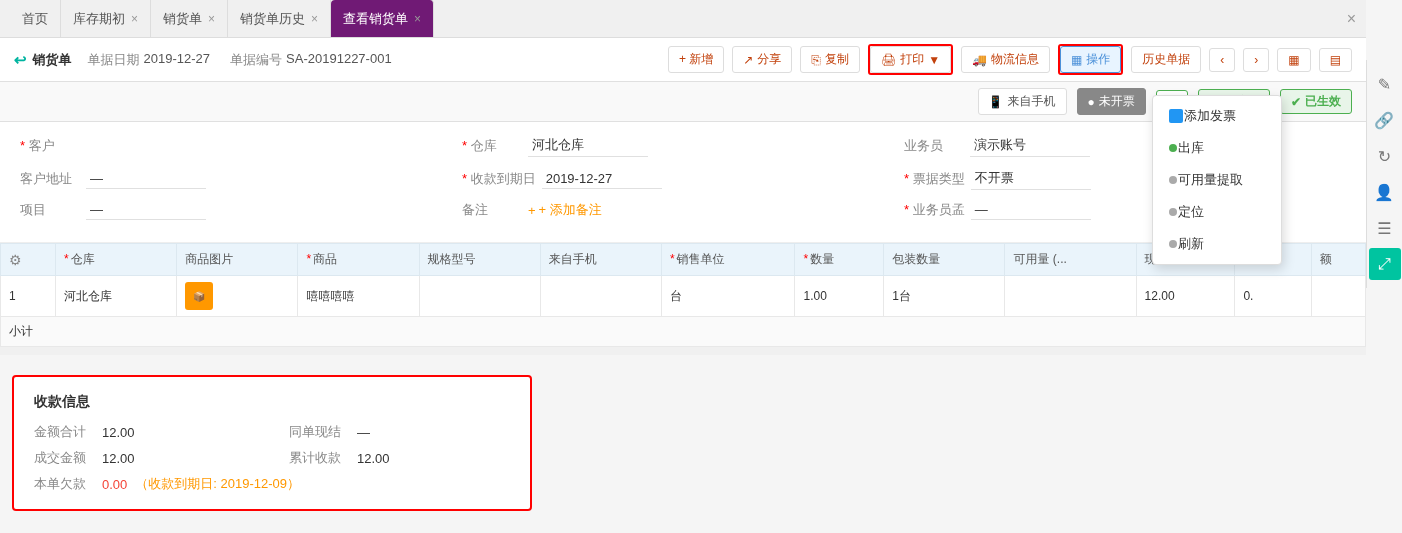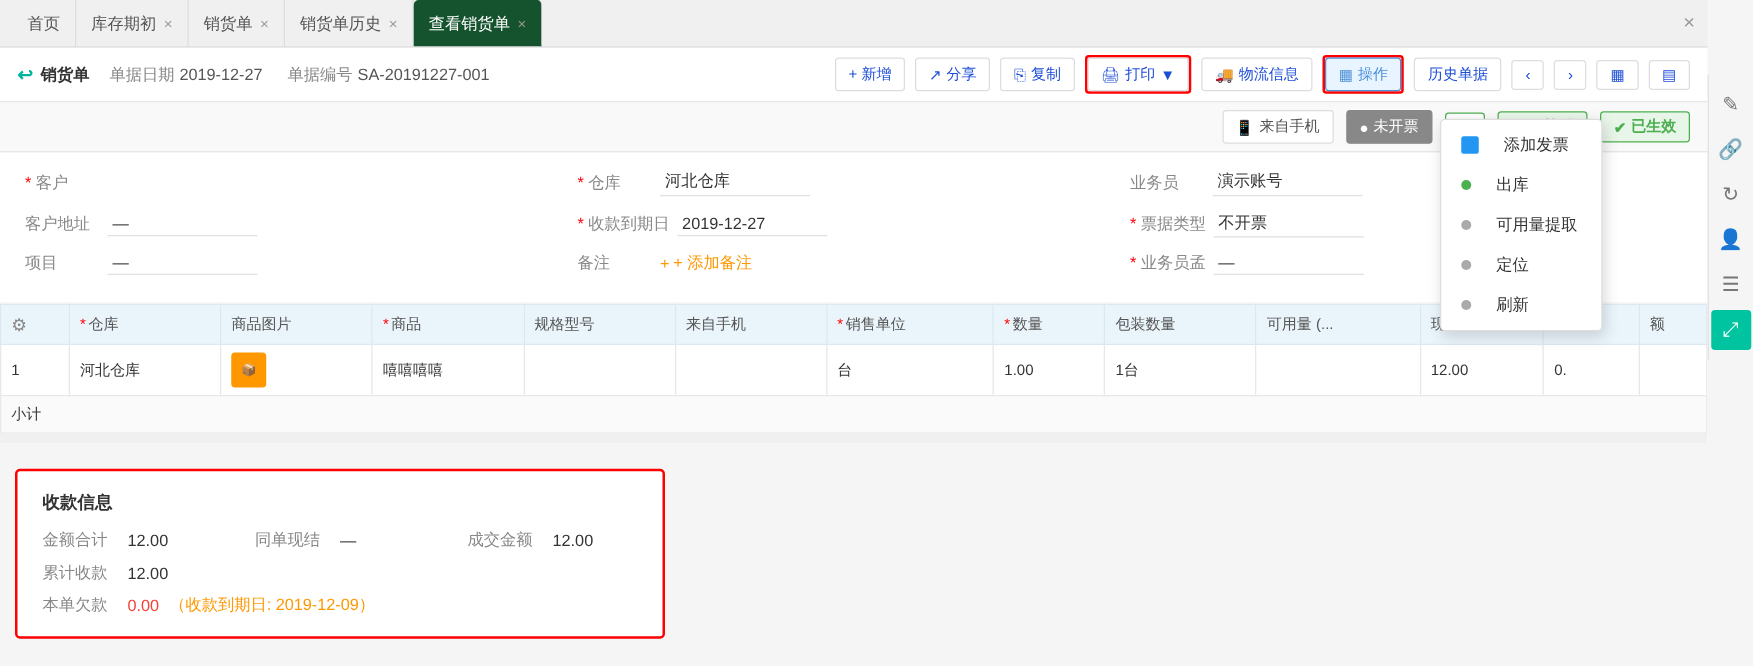--- a/index.html
+++ b/index.html
@@ -8,43 +8,43 @@
     
     .tab-bar {
       display: flex; align-items: center; background: #f0f0f0; border-bottom: 1px solid #ddd;
       padding: 0 10px; height: 38px; position: relative;
     }
     .tab {
       display: flex; align-items: center; padding: 0 12px; height: 100%; cursor: pointer;
       font-size: 13px; color: #555; gap: 6px; border-right: 1px solid #ddd;
     }
     .tab .close-icon { color: #999; font-size: 12px; cursor: pointer; }
-    .tab.highlight { background: #14532d; color: #fff; border-radius: 4px 4px 0 0; }
+    .tab.highlight { background: #701a75; color: #fff; border-radius: 4px 4px 0 0; }
     .tab-close-btn {
       position: absolute; right: 10px; top: 50%; transform: translateY(-50%);
       font-size: 16px; color: #999; cursor: pointer;
     }
 
     
     .doc-toolbar {
       display: flex; align-items: center; background: #fff; border-bottom: 1px solid #e0e0e0;
       padding: 6px 14px; gap: 16px;
     }
     .doc-title { display: flex; align-items: center; gap: 6px; font-weight: bold; color: #333; }
     .doc-title .icon { color: #00b4a0; font-size: 15px; }
     .doc-meta { display: flex; align-items: center; gap: 20px; font-size: 13px; color: #555; }
-    .doc-meta span { display: flex; align-items: center; gap: 4px; }
+    .doc-meta span { display: flex; gap: 4px; }
     .doc-meta .label { color: #888; }
 
     .toolbar-right {
       margin-left: auto; display: flex; align-items: center; gap: 8px;
     }
     .toolbar-btn {
       display: flex; align-items: center; gap: 4px; padding: 4px 10px; border: 1px solid #ddd;
-      border-radius: 3px; background: #fff; cursor: pointer; font-size: 12px; color: #1d4ed8;
+      border-radius: 3px; background: #fff; cursor: pointer; font-size: 12px; color: #c2410c;
       white-space: nowrap;
     }
     .toolbar-btn.active-op { background: #e8f4ff; border-color: #4a90d9; color: #4a90d9; }
 
     
     .action-row {
       display: flex; align-items: center; background: #f9f9f9; border-bottom: 1px solid #e0e0e0;
       padding: 6px 14px; gap: 10px; justify-content: flex-end;
     }
     .action-btn {
@@ -99,21 +99,21 @@
       width: 28px; height: 28px; background: #ff9800; border-radius: 3px;
       display: flex; align-items: center; justify-content: center; color: #fff; font-size: 10px;
     }
 
     
     .payment-section {
       background: #fff; padding: 16px 20px; margin: 10px 0;
       border: 2px solid red; border-radius: 4px; max-width: 520px;
     }
     .payment-title { font-weight: bold; font-size: 14px; margin-bottom: 12px; }
-    .payment-grid { display: grid; grid-template-columns: 1fr 1fr 1fr; gap: 8px 34px; font-size: 13px; }
+    .payment-grid { display: grid; grid-template-columns: 1fr 1fr; gap: 8px 34px; font-size: 13px; }
     .payment-row { display: flex; gap: 8px; align-items: center; }
     .payment-label { color: #888; min-width: 60px; }
     .payment-value { color: #333; }
     .payment-value.red { color: #f44336; }
     .payment-value.orange { color: #ff9800; }
 
     
     .right-sidebar {
       position: fixed; right: 0; top: 60px; width: 36px; background: #f5f5f5;
       border-left: 1px solid #ddd; display: flex; flex-direction: column; align-items: center;
@@ -125,21 +125,21 @@
     }
     .sidebar-icon.teal { background: #00c4a0; color: #fff; }
 
     
     .dropdown-menu {
       position: absolute; top: 95px; right: 120px; background: #fff;
       border: 1px solid #ddd; border-radius: 4px; box-shadow: 2px 4px 12px rgba(0,0,0,0.15);
       z-index: 100; min-width: 130px; padding: 4px 0;
     }
     .dropdown-item {
-      display: flex; align-items: center; gap: 20px; padding: 7px 16px;
+      display: flex; align-items: center; gap: 1px; padding: 7px 16px;
       cursor: pointer; font-size: 13px; color: #333;
     }
     .dropdown-item .dot { width: 8px; height: 8px; border-radius: 50%; }
     .dot-blue { background: #2196f3; }
 
     
     .red-border { border: 2px solid red; border-radius: 3px; }
 
     .main-content { margin-right: 36px; }
 

